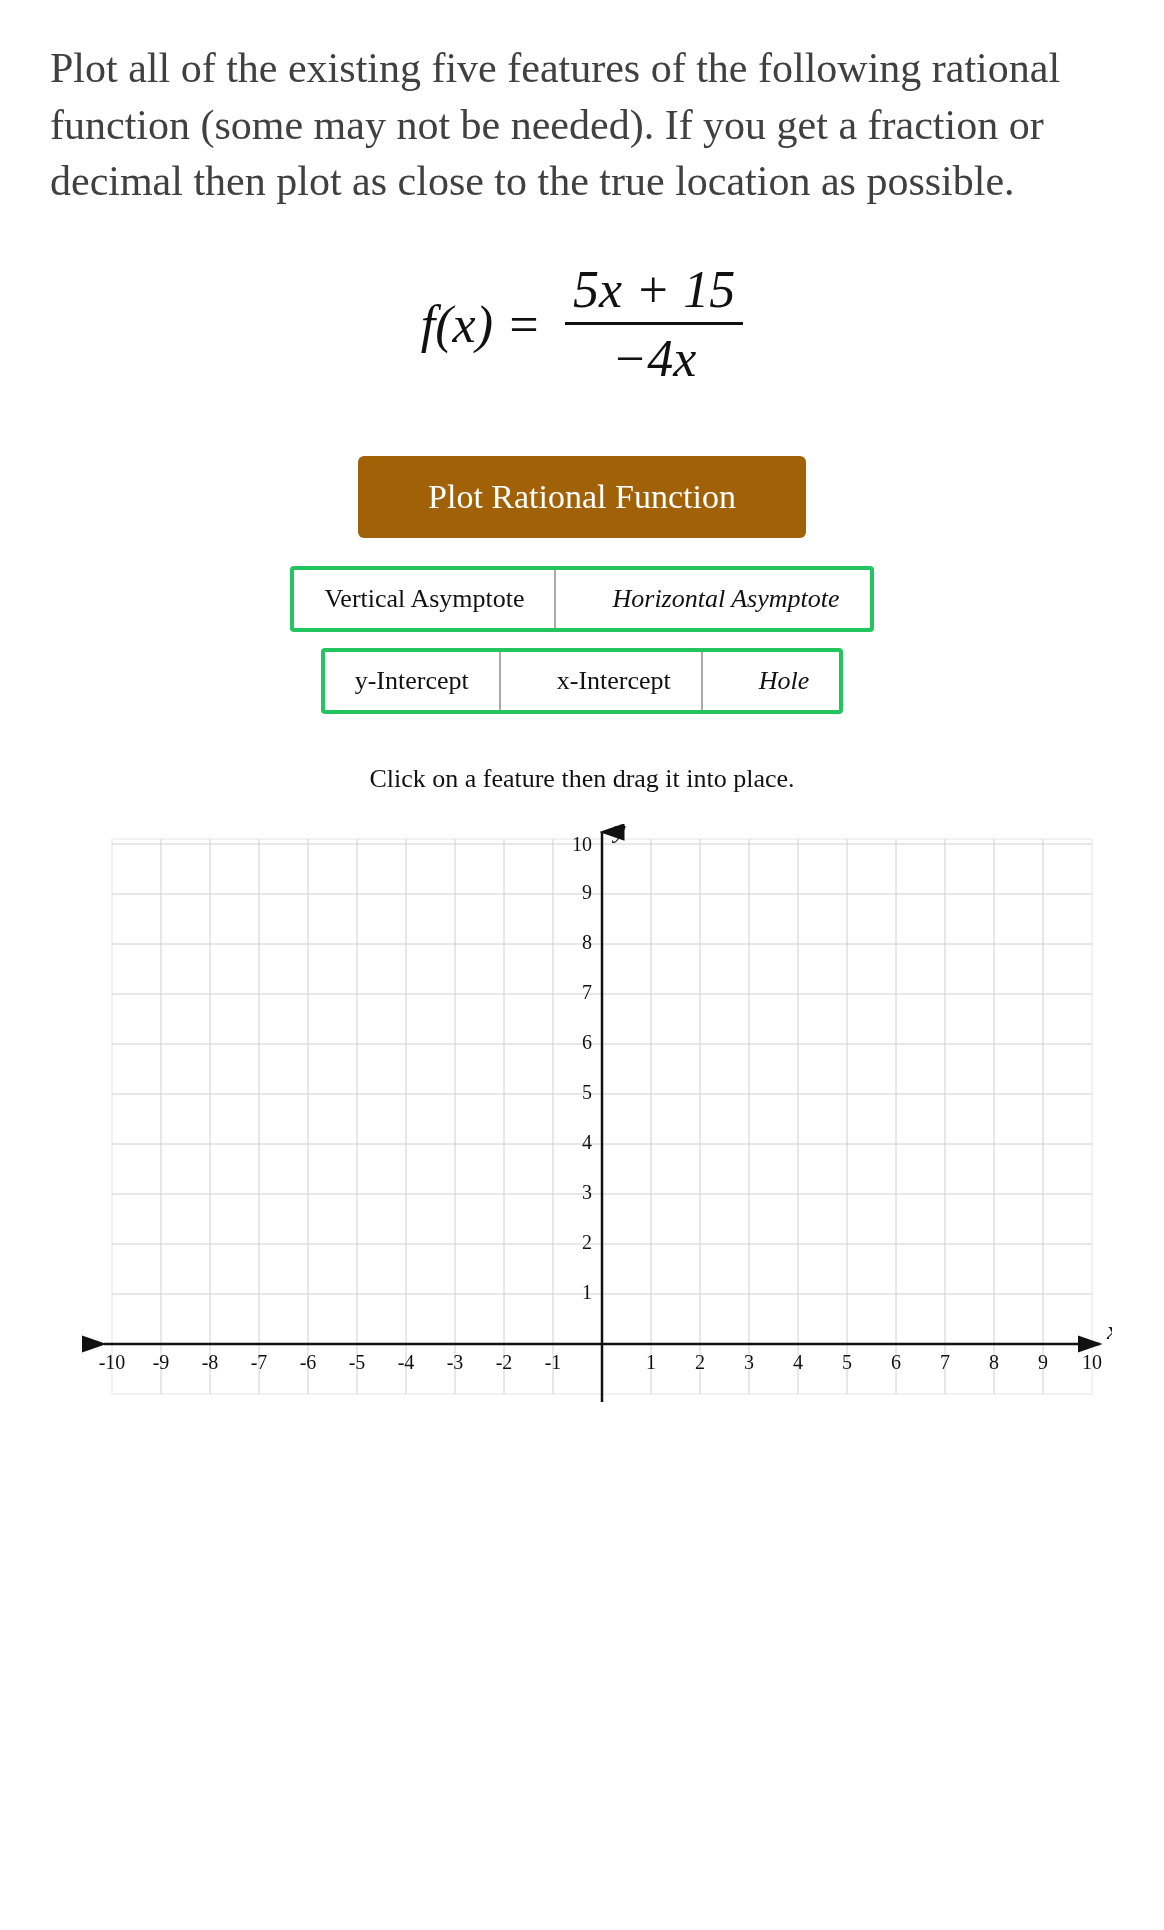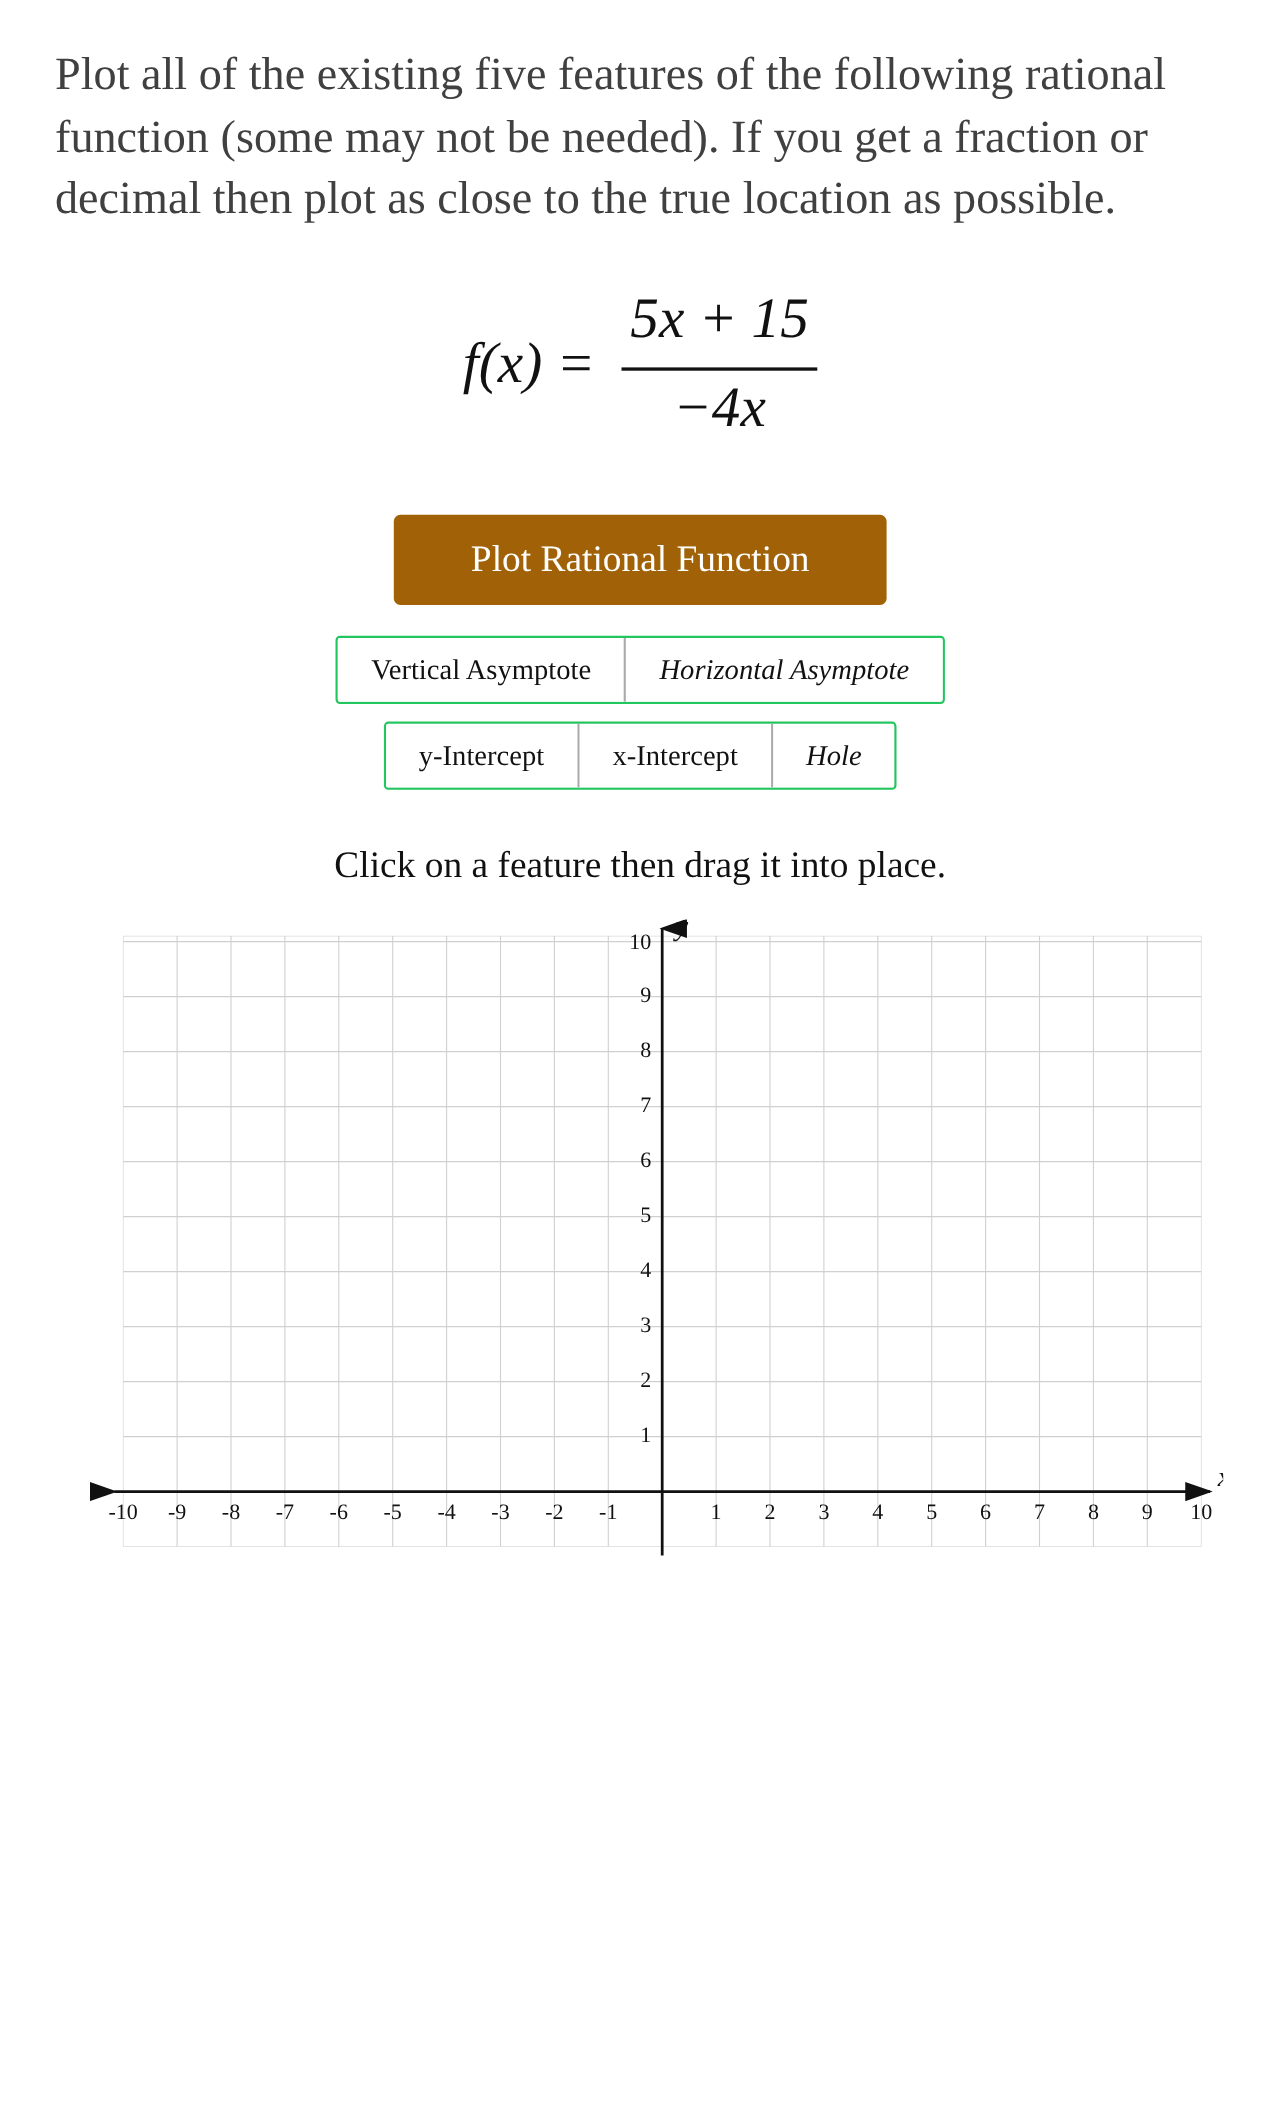--- a/index.html
+++ b/index.html
@@ -39,21 +39,21 @@
       display: inline-flex;
       flex-direction: column;
       align-items: center;
       gap: 0;
     }
 
     .fraction-numerator {
       font-size: 52px;
       font-style: italic;
       border-bottom: 3px solid #111;
-      padding-bottom: 15px;
+      padding-bottom: 3px;
       padding-left: 8px;
       padding-right: 8px;
     }
 
     .fraction-denominator {
       font-size: 52px;
       font-style: italic;
       padding-top: 4px;
       padding-left: 8px;
       padding-right: 8px;
@@ -106,38 +106,39 @@
     .feature-btn:first-child {
       border-right: 1px solid #aaa;
     }
 
     .feature-btn:last-child {
       border-left: 1px solid #aaa;
     }
 
     .feature-btn-group {
       display: flex;
-      border: 2px solid #22c55e;
+      border: 4px solid #22c55e;
       border-radius: 4px;
       overflow: hidden;
+      gap: 26px;
     }
 
     .feature-btn-group .feature-btn {
       border: none;
       border-right: 2px solid #aaa;
     }
 
     .feature-btn-group .feature-btn:last-child {
       border-right: none;
       font-style: italic;
     }
 
     .click-instruction {
       text-align: center;
-      font-size: 34px;
+      font-size: 26px;
       font-family: Georgia, serif;
       color: #111;
       margin-bottom: 30px;
     }
 
     
     .graph-container {
       position: relative;
       width: 1060px;
       margin: 0 auto;

